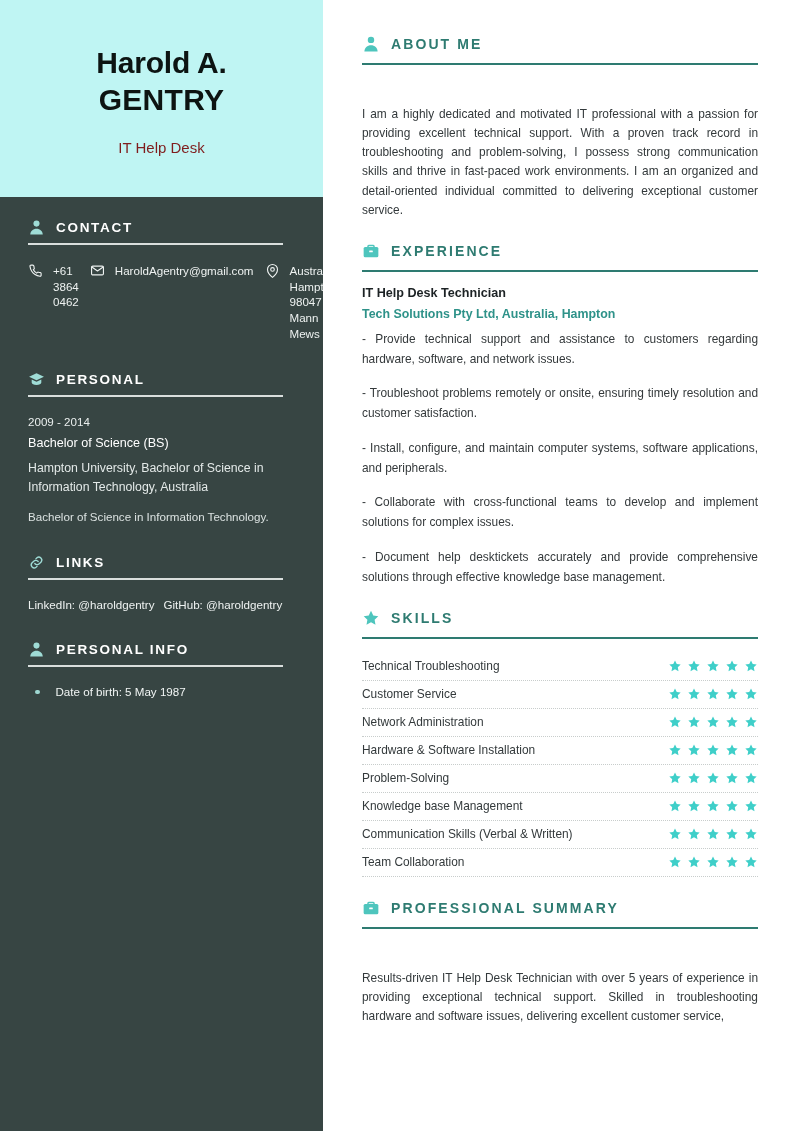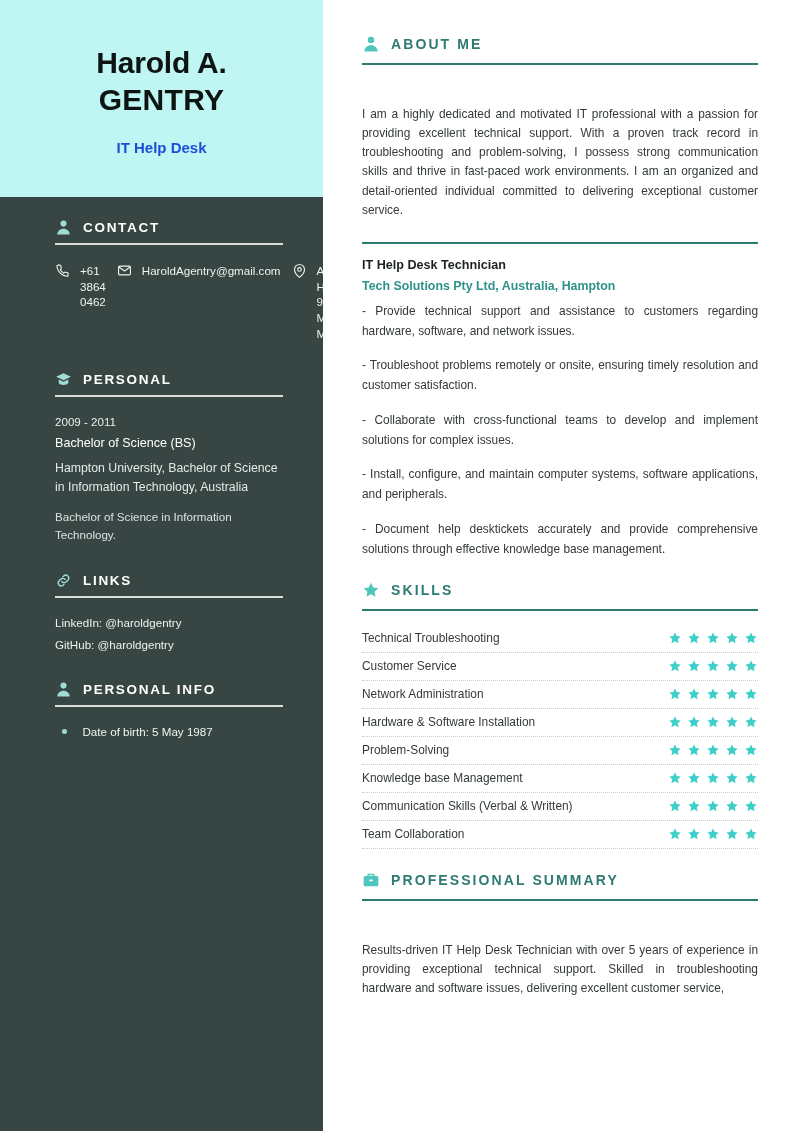--- a/index.html
+++ b/index.html
@@ -40,26 +40,26 @@
     font-size: 30px;
     font-weight: bold;
     color: #0d1412;
     letter-spacing: -0.2px;
     line-height: 1.22;
   }
   .name-line2 { letter-spacing: 0.3px; }
   .job-title {
     margin-top: 20px;
     font-size: 15px;
-    color: #1d4ed8;
-    font-weight: 700;
+    color: #7f1d1d;
+    font-weight: 400;
   }
 
   .sidebar-body {
-    padding: 22px 40px 30px 55px;
+    padding: 22px 40px 30px 28px;
     flex: 1 1 auto;
   }
 
   
   .sb-section { margin-bottom: 6px; }
   .sb-head-row {
     display: flex;
     align-items: center;
     gap: 11px;
     padding-bottom: 7px;
@@ -89,21 +89,21 @@
   }
   .contact-item .ico { flex: 0 0 15px; width: 15px; height: 15px; margin-top: 0px; }
   .contact-item .ico svg { width: 15px; height: 15px; display: block; }
 
   .edu-block { margin-bottom: 28px; }
   .edu-dates { font-size: 11.6px; color: #e9eeed; margin-bottom: 8px; }
   .edu-degree { font-size: 12.6px; font-weight: normal; color: #ffffff; margin-bottom: 9px; }
   .edu-school { font-size: 12.3px; color: #e3e9e8; line-height: 1.55; margin-bottom: 11px; }
   .edu-note { font-size: 11.6px; color: #dbe2e1; line-height: 1.55; }
 
-  .links-list { display: flex; flex-direction: column; gap: 9px; margin-bottom: 30px; }
+  .links-list { display: flex; flex-direction: row; gap: 9px; margin-bottom: 30px; }
   .link-item { font-size: 11.6px; color: #eef2f1; }
 
   .pinfo-list { display: flex; flex-direction: column; gap: 8px; }
   .pinfo-item {
     display: flex; align-items: center; gap: 16px;
     font-size: 11.6px; color: #f1f5f4;
   }
   .pinfo-dot {
     width: 4.5px; height: 4.5px; border-radius: 50%;
     background: #9fd8d2; flex: 0 0 4.5px; margin-left: 7px;
@@ -231,21 +231,21 @@
         <div class="sb-head-row">
           <span class="ico">
             <svg viewBox="0 0 24 24" fill="#9fdcd6">
                 <path d="M12 3.2 1.5 8.2 12 13.2l10.5-5zM5.2 12v4.3c0 1.9 3 3.5 6.8 3.5s6.8-1.6 6.8-3.5V12L12 15.3z"></path>
               </svg>
           </span>
           <span class="sb-title">PERSONAL</span>
         </div>
         <div class="sb-rule"></div>
         <div class="edu-block">
-          <div class="edu-dates">2009 - 2011</div>
+          <div class="edu-dates">2009 - 2014</div>
           <div class="edu-degree">Bachelor of Science (BS)</div>
           <div class="edu-school">Hampton University, Bachelor of Science in Information Technology, Australia</div>
           <div class="edu-note">Bachelor of Science in Information Technology.</div>
         </div>
       </section>
 
       <section class="sb-section">
         <div class="sb-head-row">
           <span class="ico">
             <svg viewBox="0 0 24 24" fill="none" stroke="#9fdcd6" stroke-width="1.9" stroke-linecap="round">
@@ -294,28 +294,38 @@
               <path d="M3.2 22c0-5 3.9-8.4 8.8-8.4S20.8 17 20.8 22z"></path>
             </svg>
         </span>
         <span class="mn-title">ABOUT ME</span>
       </div>
       <div class="mn-rule"></div>
       <p class="para">I am a highly dedicated and motivated IT professional with a passion for providing excellent technical support. With a proven track record in troubleshooting and problem-solving, I possess strong communication skills and thrive in fast-paced work environments. I am an organized and detail-oriented individual committed to delivering exceptional customer service.</p>
     </section>
 
     <section class="mn-section">
+      <div class="mn-head-row">
+        <span class="ico">
+          <svg viewBox="0 0 24 24" fill="#4ec5bd">
+              <path d="M9 3.6h6a2 2 0 0 1 2 2v1.2h-2V5.6H9v1.2H7V5.6a2 2 0 0 1 2-2z"></path>
+              <rect x="2.2" y="6.8" width="19.6" height="13.6" rx="2"></rect>
+              <rect x="9.6" y="11.2" width="4.8" height="2.6" rx="0.7" fill="#ffffff"></rect>
+            </svg>
+        </span>
+        <span class="mn-title">EXPERIENCE</span>
+      </div>
       <div class="mn-rule"></div>
       <div>
         <div class="job-role">IT Help Desk Technician</div>
         <div class="job-company">Tech Solutions Pty Ltd, Australia, Hampton</div>
         <p class="bullet">- Provide technical support and assistance to customers regarding hardware, software, and network issues.</p>
         <p class="bullet">- Troubleshoot problems remotely or onsite, ensuring timely resolution and customer satisfaction.</p>
+        <p class="bullet">- Install, configure, and maintain computer systems, software applications, and peripherals.</p>
         <p class="bullet">- Collaborate with cross-functional teams to develop and implement solutions for complex issues.</p>
-        <p class="bullet">- Install, configure, and maintain computer systems, software applications, and peripherals.</p>
         <p class="bullet">- Document help desktickets accurately and provide comprehensive solutions through effective knowledge base management.</p>
       </div>
     </section>
 
     <section class="mn-section">
       <div class="mn-head-row">
         <span class="ico">
           <svg viewBox="0 0 24 24" fill="#4ec5bd">
               <path d="M12 2.4l3 6.1 6.7 1-4.9 4.7 1.2 6.7L12 17.7l-6 3.2 1.2-6.7L2.3 9.5l6.7-1z"></path>
             </svg>

